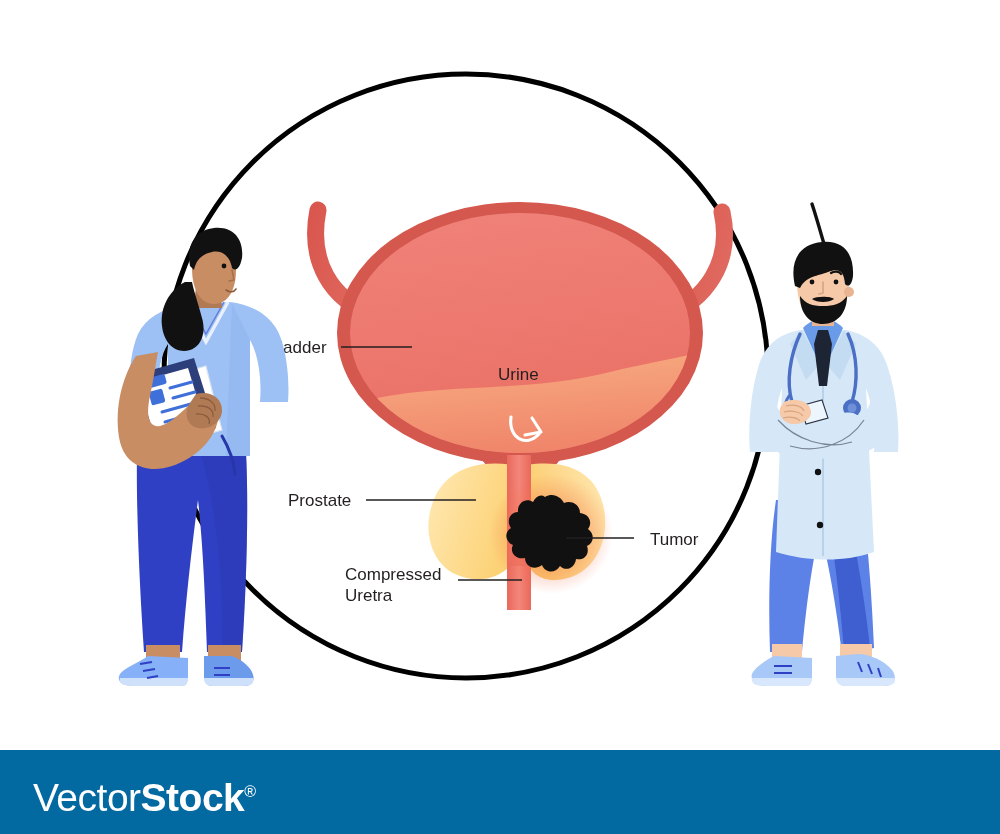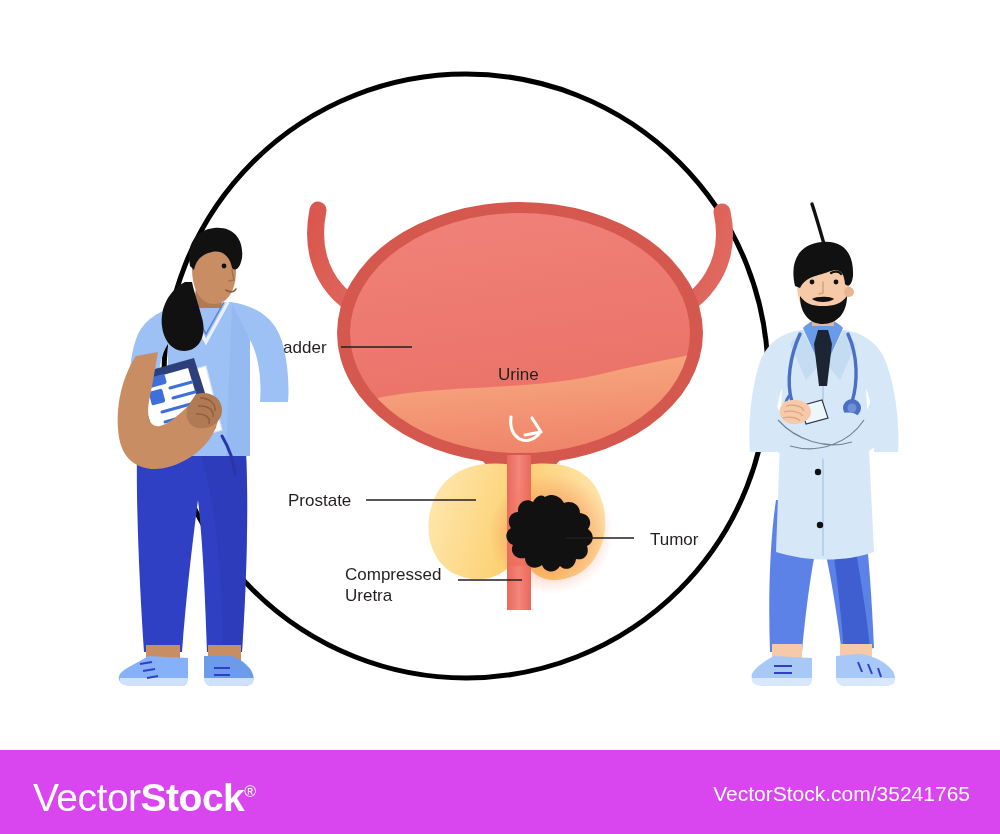--- a/index.html
+++ b/index.html
@@ -42,21 +42,21 @@
     fill: none;
   }
 
   
   #footer {
     position: absolute;
     left: 0;
     top: 750px;
     width: 1000px;
     height: 84px;
-    background: #d946ef;
+    background: #0369a1;
   }
   #wm-logo {
     position: absolute;
     left: 33px;
     top: 21px;
     color: #ffffff;
     font-family: "Liberation Sans", sans-serif;
     font-size: 39px;
     letter-spacing: -0.5px;
     line-height: 42px;
@@ -421,16 +421,15 @@
       <path d="M 823 282 L 823 293 L 819 294" fill="none" stroke="#d8a480" stroke-width="1.6" stroke-linecap="round"></path>
     </g>
 
   </svg>
   </div>
 
   <div id="footer">
     <div id="wm-logo">
       <span class="light">Vector</span><span class="bold">Stock</span><span class="reg">®</span>
     </div>
-    <div id="wm-url">VectorStock.com/35241765</div>
   </div>
 
 </div>
 
 </body></html>

